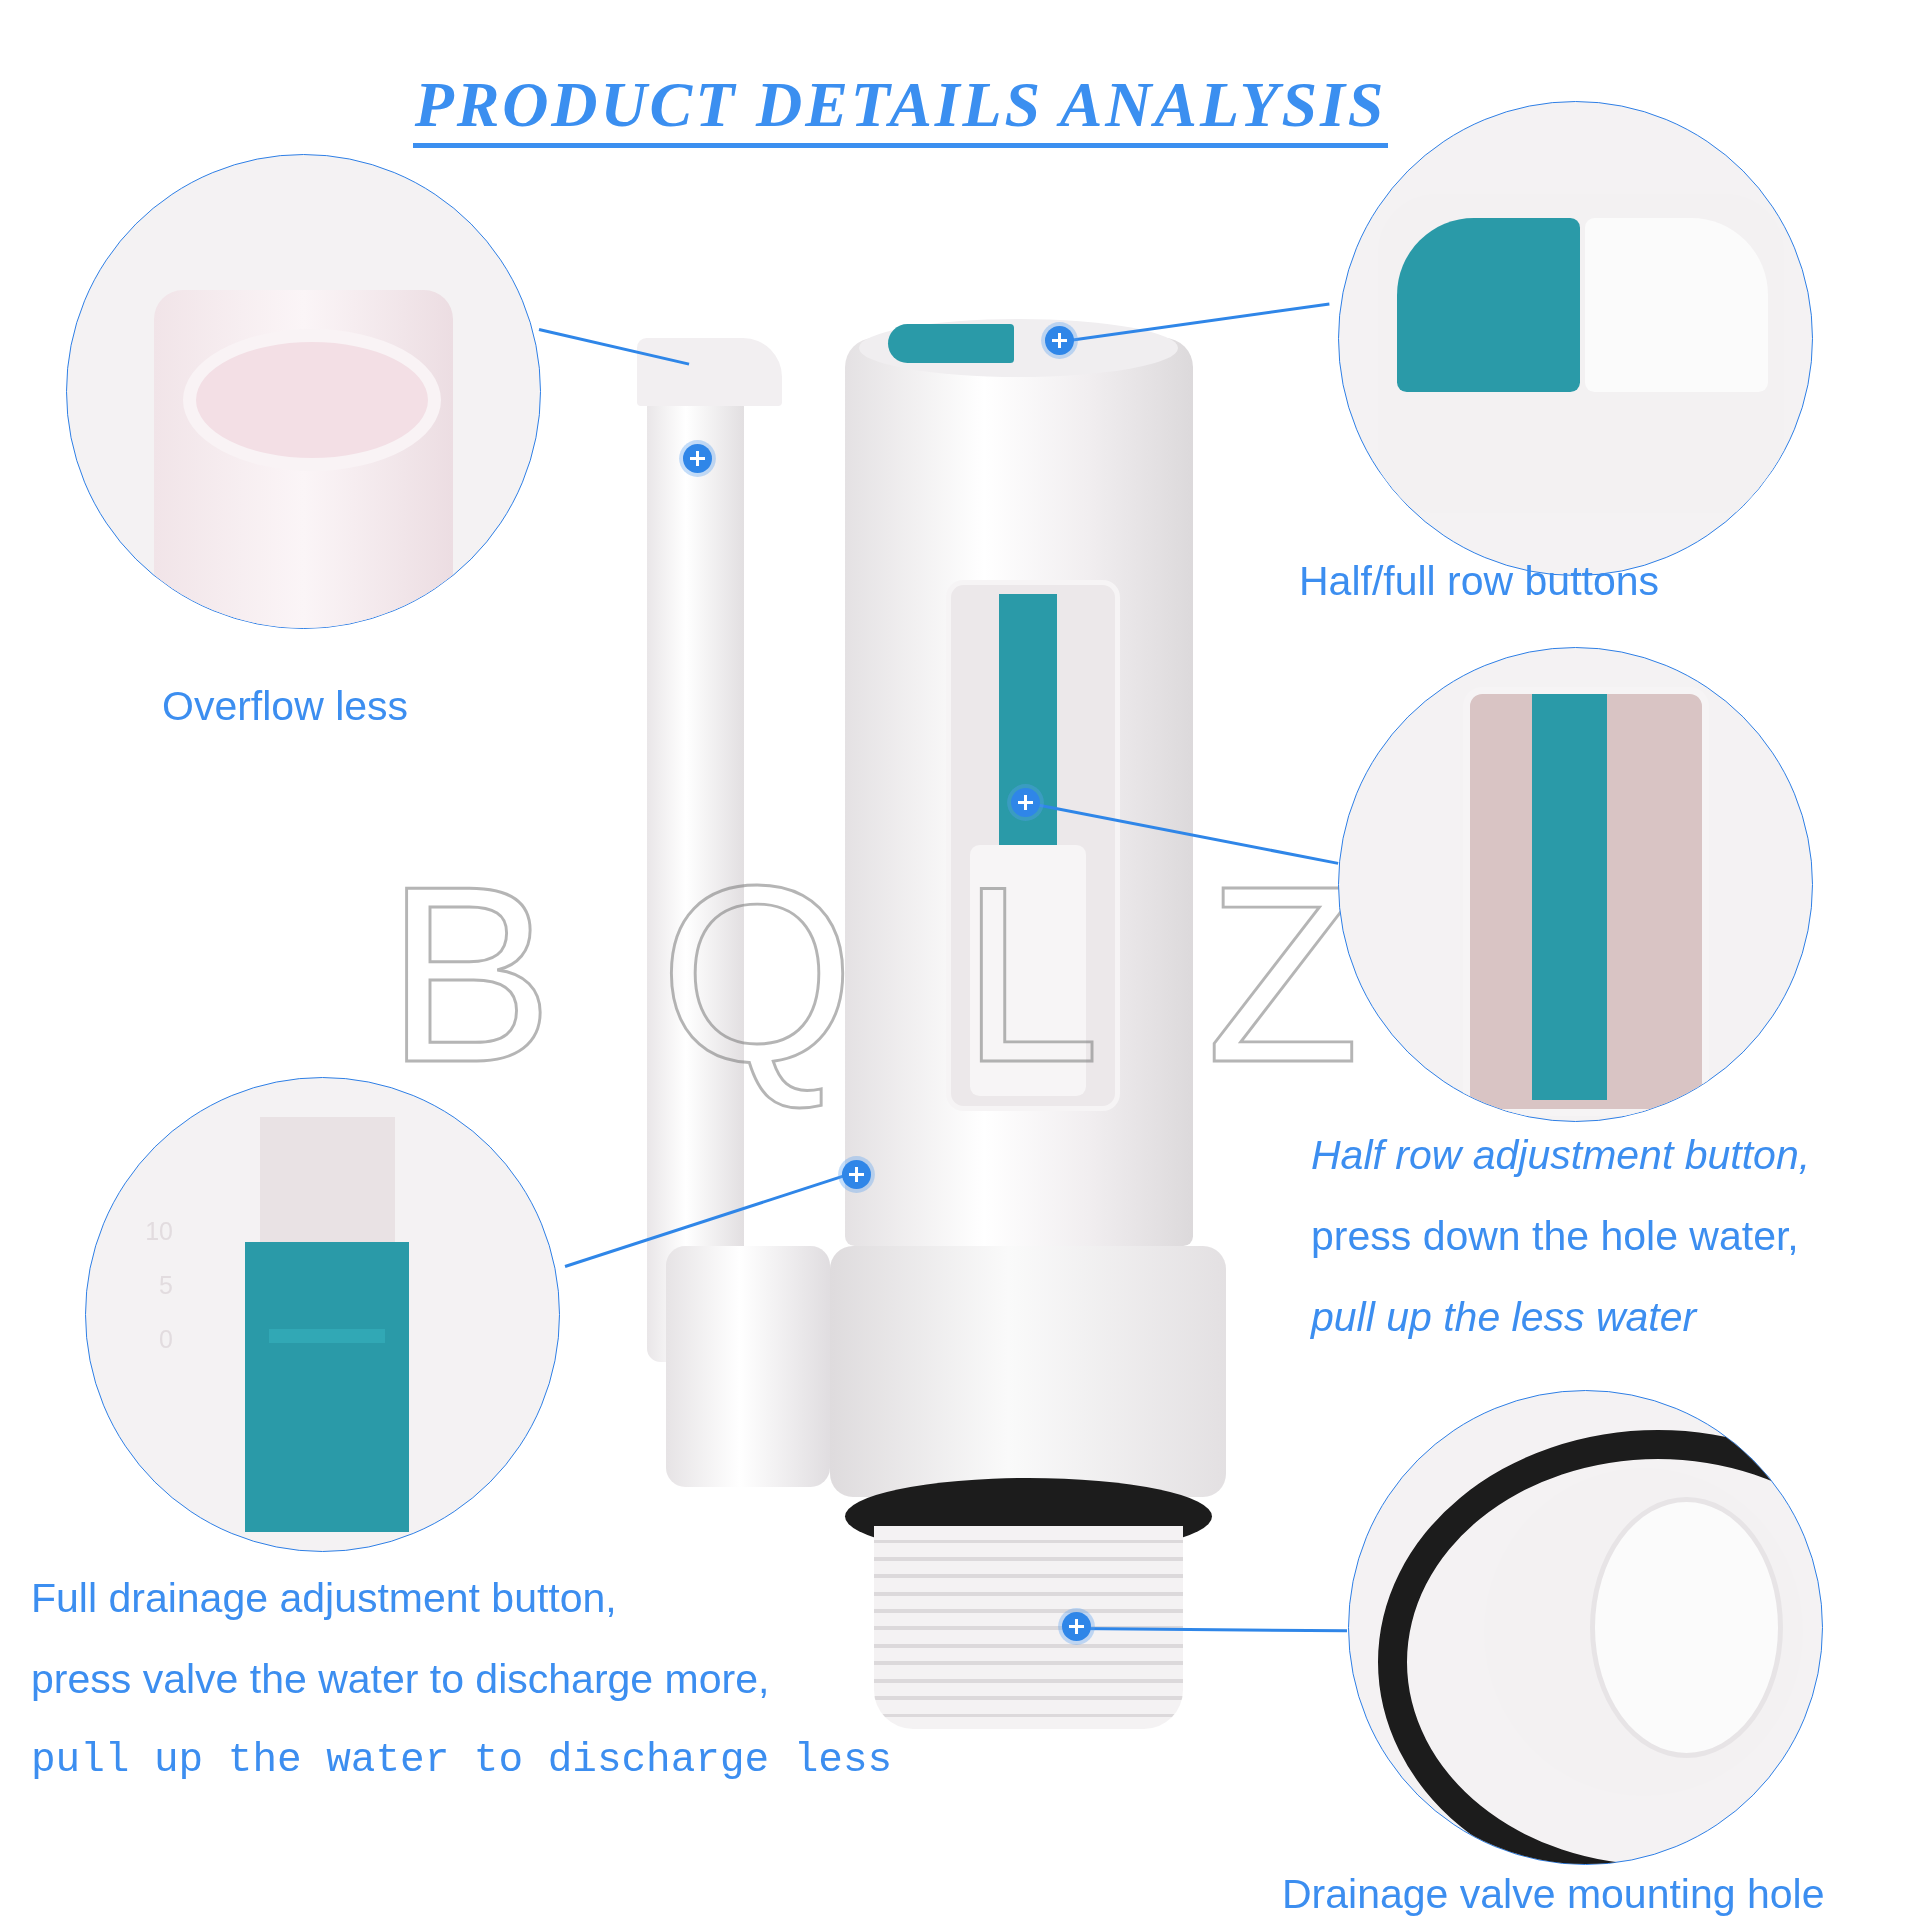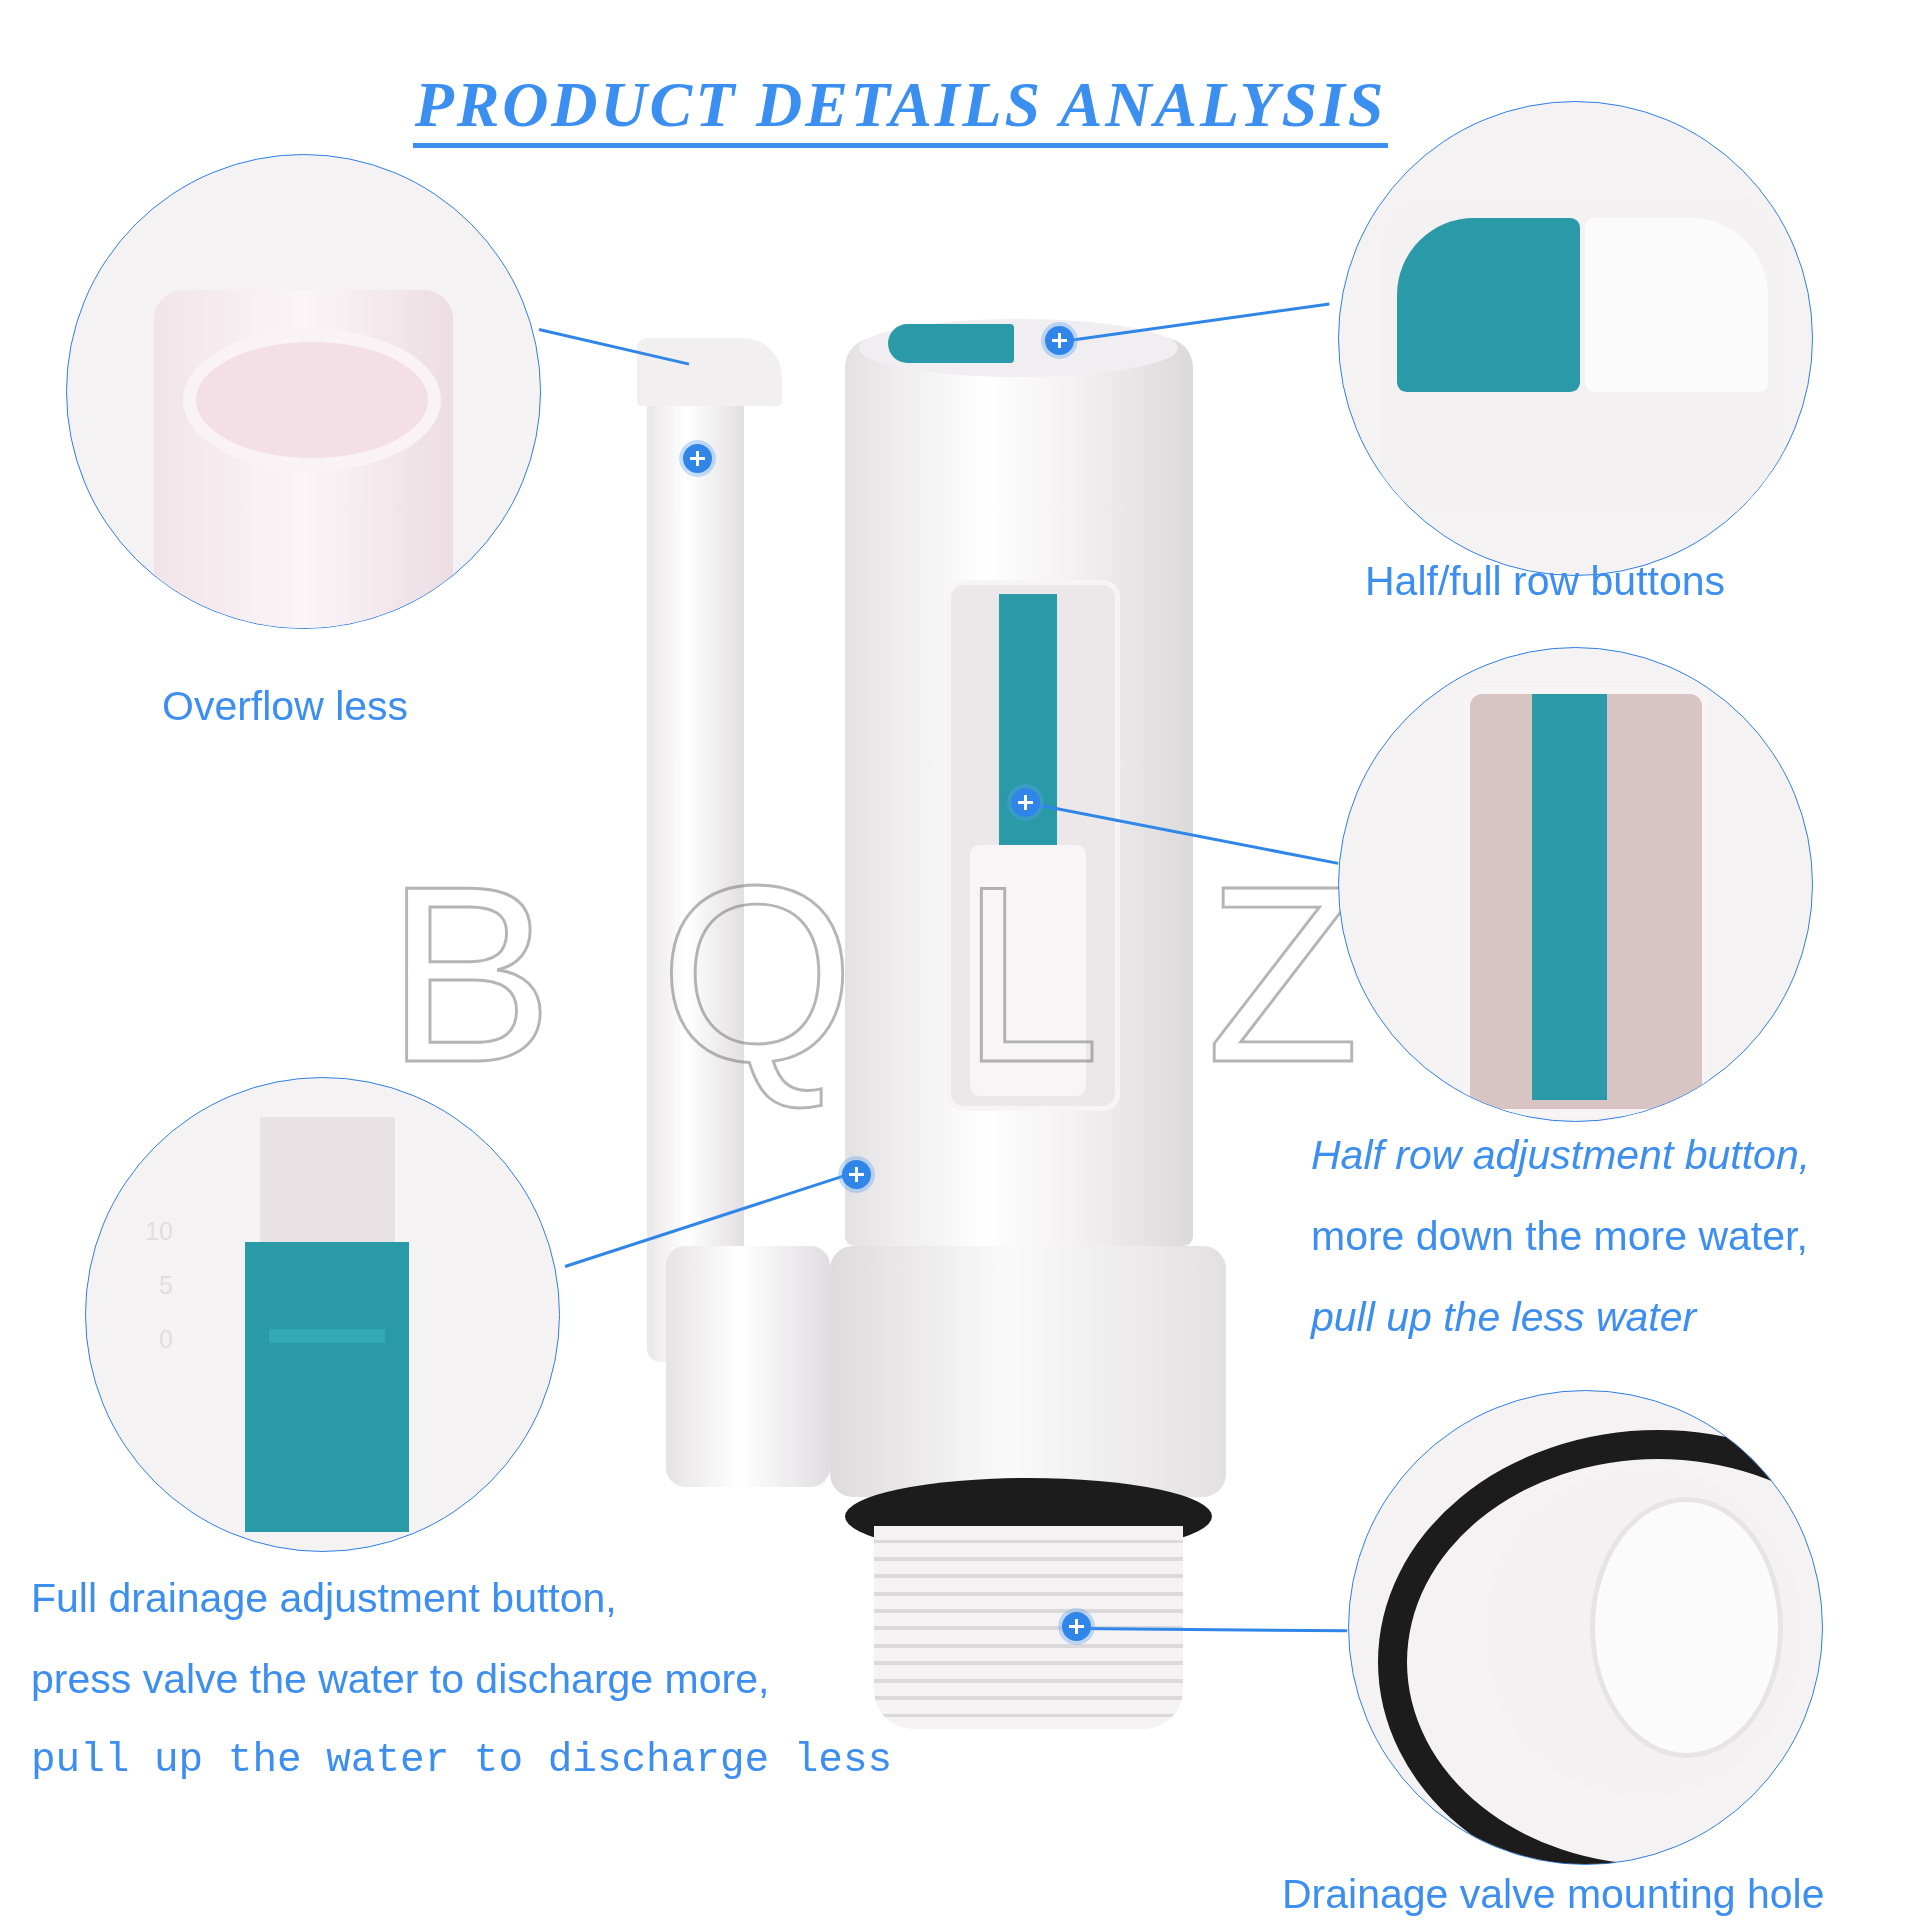--- a/index.html
+++ b/index.html
@@ -46,29 +46,29 @@
   <div style="position:absolute;left:87px;top:135px;width:299px;height:406px;background:linear-gradient(90deg,#f1e4e8,#fbf5f7 50%,#ecdde2);border-radius:29px;"></div>
   <div style="position:absolute;left:116px;top:174px;width:232px;height:116px;border-radius:50%;background:#f3dfe5;border:13.5px solid #f9f3f5;"></div>
 </div>
 <div class="label" style="left:162px;top:666px;">Overflow less</div>
 
 <div class="inset" style="left:1338px;top:101px;width:473px;height:473px;">
   <div style="position:absolute;left:39px;top:92px;width:406px;height:319px;background:#f3f1f2;border-radius:58px;"></div>
   <div class="teal" style="position:absolute;left:58px;top:116px;width:183px;height:174px;border-radius:77px 9.7px 9.7px 9.7px;"></div>
   <div style="position:absolute;left:246px;top:116px;width:183px;height:174px;background:#fbfbfb;border-radius:9.7px 77px 9.7px 9.7px;"></div>
 </div>
-<div class="label" style="left:1365px;top:541px;text-align:center;">Half/full row buttons</div>
+<div class="label" style="left:1299px;top:541px;text-align:center;">Half/full row buttons</div>
 
 <div class="inset" style="left:1338px;top:647px;width:473px;height:473px;">
   <div style="position:absolute;left:124px;top:39px;width:232px;height:415px;background:#d9c4c4;border:7.7px solid #f6f4f5;border-radius:19.3px;"></div>
   <div class="teal" style="position:absolute;left:193px;top:46px;width:75px;height:406px;"></div>
 </div>
 <div style="position:absolute;left:1311px;top:1115px;">
   <div class="label" style="position:relative;font-style:italic;">Half row adjustment button,</div>
-  <div class="label" style="position:relative;">more down the more water,</div>
+  <div class="label" style="position:relative;">press down the hole water,</div>
   <div class="label" style="position:relative;font-style:italic;">pull up the less water</div>
 </div>
 
 <div class="inset" style="left:85px;top:1077px;width:473px;height:473px;">
   <div style="position:absolute;left:174px;top:39px;width:135px;height:270px;background:#e9e2e4;"></div>
   <div class="teal" style="position:absolute;left:159px;top:164px;width:164px;height:290px;"></div>
   <div style="position:absolute;left:183px;top:251px;width:116px;height:13.5px;background:#31a8b5;"></div>
   <div style="position:absolute;left:29px;top:126px;width:58px;color:#e2dcdf;font-size:25px;line-height:54px;text-align:right;">
     <div>10</div>
     <div>5</div>

